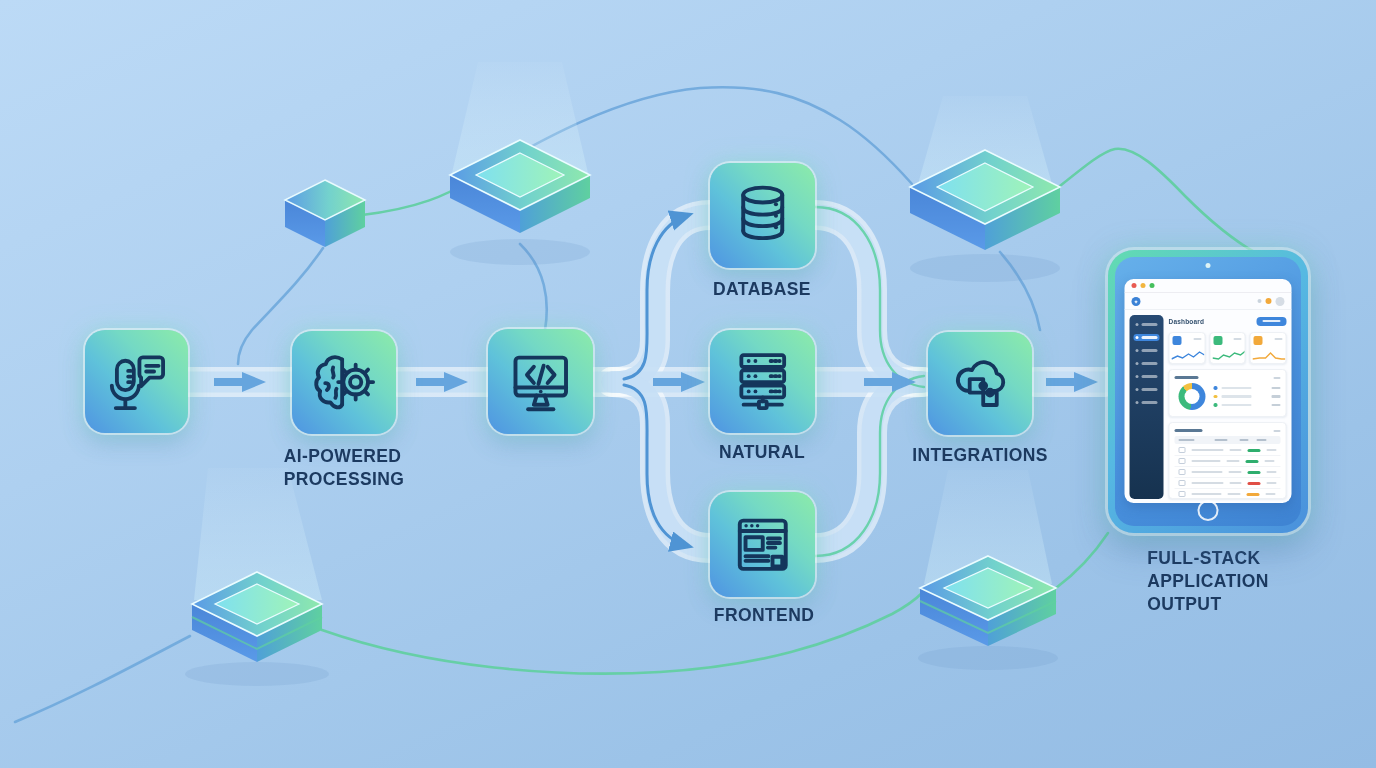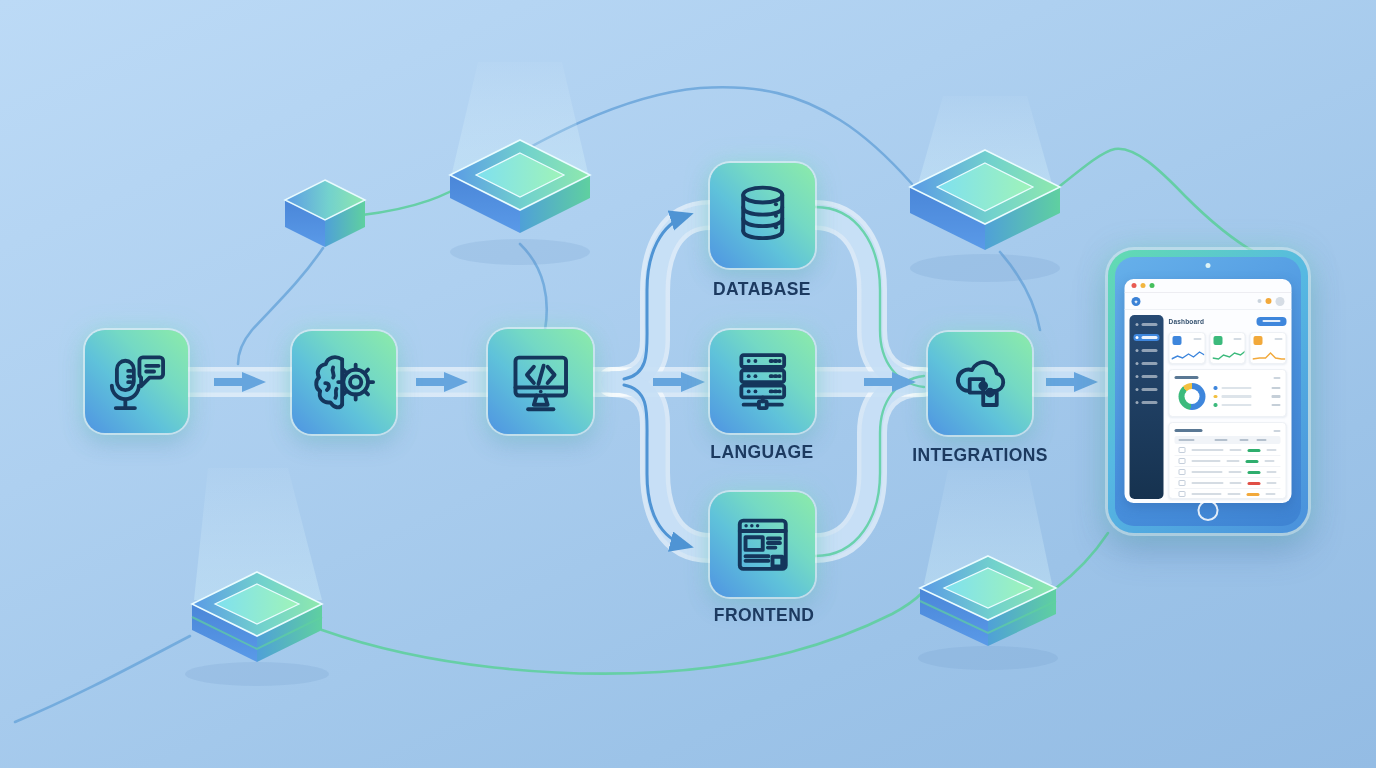--- a/index.html
+++ b/index.html
@@ -291,24 +291,29 @@
   <div class="node" style="left:928px;top:332px;width:104px;height:103px">
     <svg viewBox="0 0 64 64">
       <path class="ic" d="M21 39 A9.5 9.5 0 1 1 24.5 20.5 A11.5 11.5 0 0 1 46.5 23.5 A8 8 0 0 1 46 39 L40 39"></path>
       <rect class="ic" x="22.5" y="28.5" width="12" height="12"></rect>
       <circle class="ic" cx="34.5" cy="34.5" r="2.6"></circle>
       <rect class="ic" x="34.5" y="40.5" width="12" height="11"></rect>
       <circle class="ic" cx="40.5" cy="40.5" r="2.6"></circle>
     </svg>
   </div>
 
+  <div class="node-label" style="left:344px;top:445px">AI-POWERED
+PROCESSING</div>
   <div class="node-label" style="left:762px;top:278px">DATABASE</div>
-  <div class="node-label" style="left:762px;top:441px">LANGUAGE</div>
+  <div class="node-label" style="left:762px;top:441px">NATURAL</div>
   <div class="node-label" style="left:764px;top:604px">FRONTEND</div>
   <div class="node-label" style="left:980px;top:444px">INTEGRATIONS</div>
+  <div class="node-label" style="left:1208px;top:547px">FULL-STACK
+APPLICATION
+OUTPUT</div>
 
   <div id="tablet">
     <div id="screen">
       <div class="cam"></div>
 
       <div id="bwin">
         <div class="tl-row">
           <div class="tl" style="background: rgb(232, 91, 82);"></div>
           <div class="tl" style="background: rgb(242, 182, 63);"></div>
           <div class="tl" style="background: rgb(70, 192, 93);"></div>

